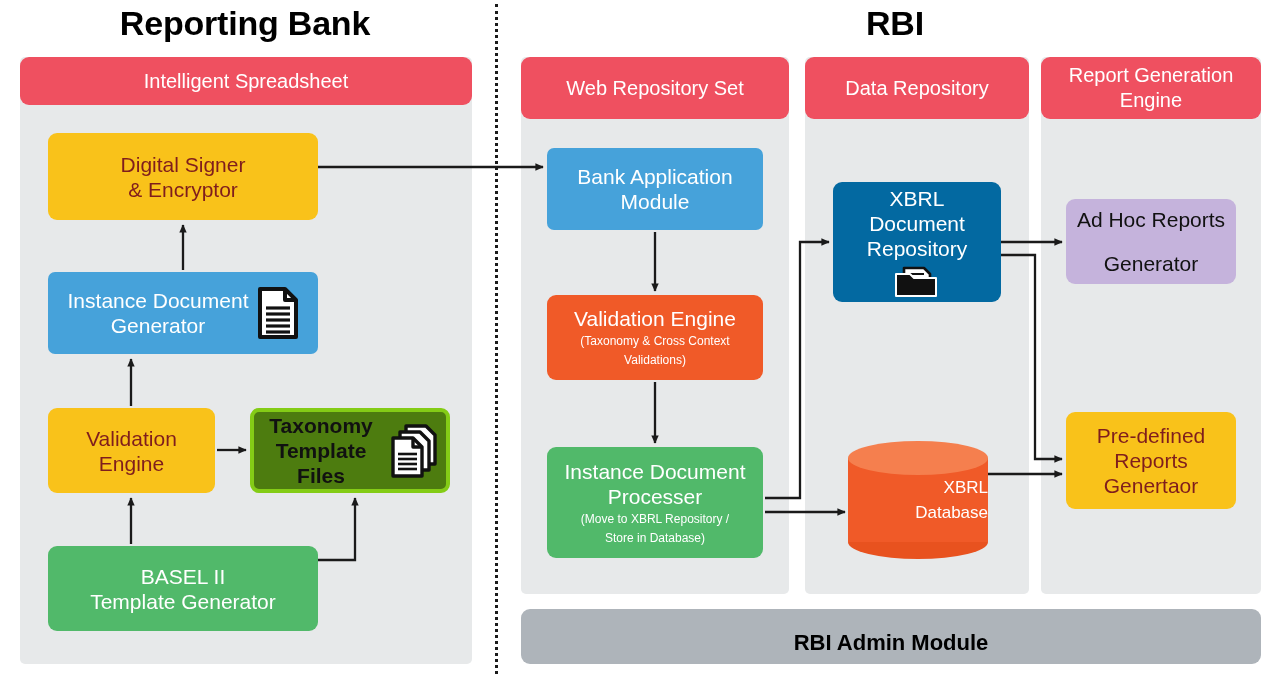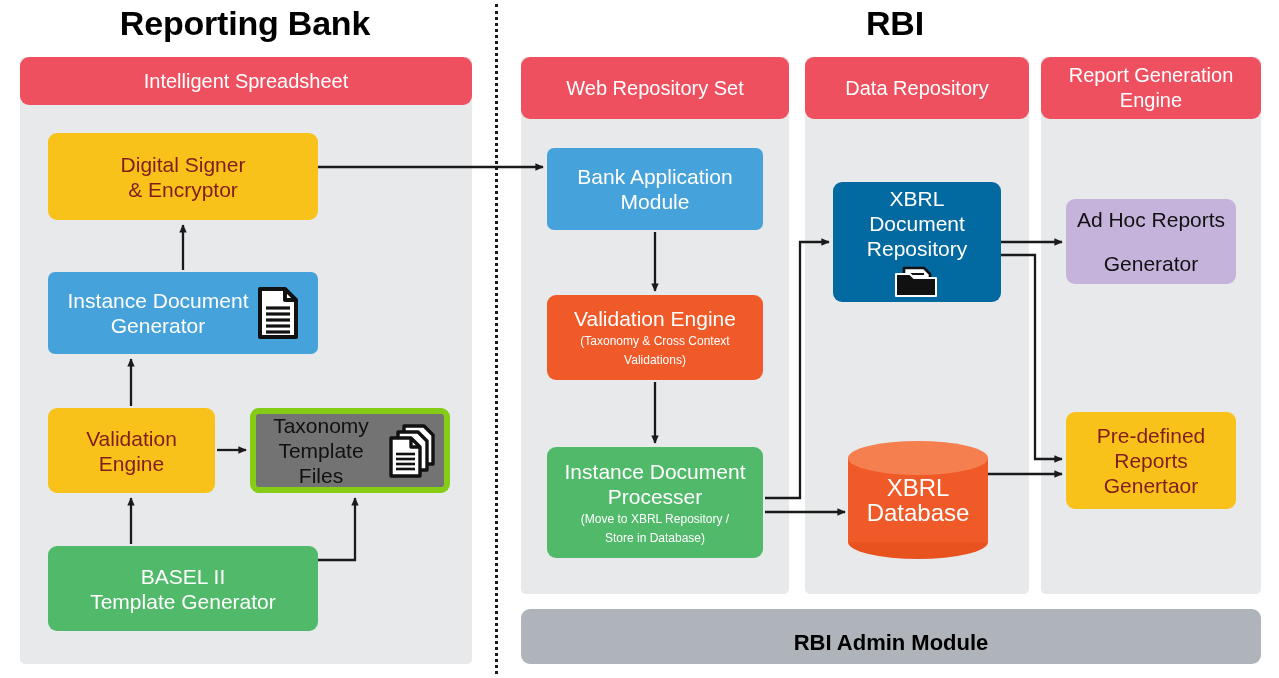--- a/index.html
+++ b/index.html
@@ -84,21 +84,21 @@
     flex-direction: row;
     gap: 10px;
   }
 
   .n-yellow { background: #f9c21a; color: #7f1d1d; }
   .n-blue   { background: #46a2da; color: #ffffff; border-radius: 7px; }
   .n-green  { background: #51b96a; color: #ffffff; }
   .n-orange { background: #f05a28; color: #ffffff; }
   .n-teal   { background: #0369a1; color: #ffffff; }
   .n-purple { background: #c5b3dc; color: #111111; }
-  .n-white  { background: #737373; color: #111111; border: 6px solid #84cc16; }
+  .n-white  { background: #4d7c0f; color: #111111; border: 4px solid #84cc16; font-weight: bold; }
   .n-grey   { background: #aeb4ba; color: #000000; font-weight: bold; }
 
   .n-grey .title { font-size: 22px; font-weight: bold; margin-top: 12px; }
 
   
   .cylinder {
     position: absolute;
   }
   .cyl-body {
     position: absolute;
@@ -118,23 +118,23 @@
     position: absolute;
     left: 0; right: 0; bottom: 0;
     height: 34px;
     border-radius: 50%;
     background: #e8521f;
   }
   .cyl-label {
     position: absolute;
     left: 0; right: 0; top: 50%;
     transform: translateY(-50%);
-    text-align: center;
+    text-align: right;
     color: #ffffff;
-    font-size: 24px;
+    font-size: 17px;
     line-height: 25px;
     z-index: 3;
   }
 
   
   #arrows {
     position: absolute;
     left: 0; top: 0;
     width: 1279px; height: 678px;
     pointer-events: none;

